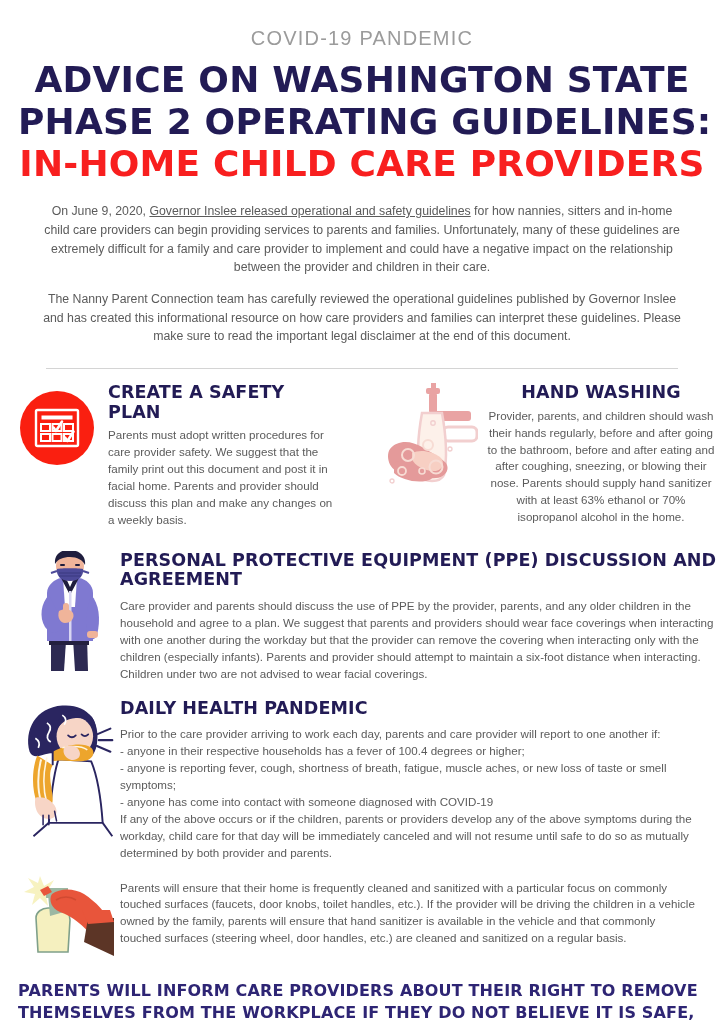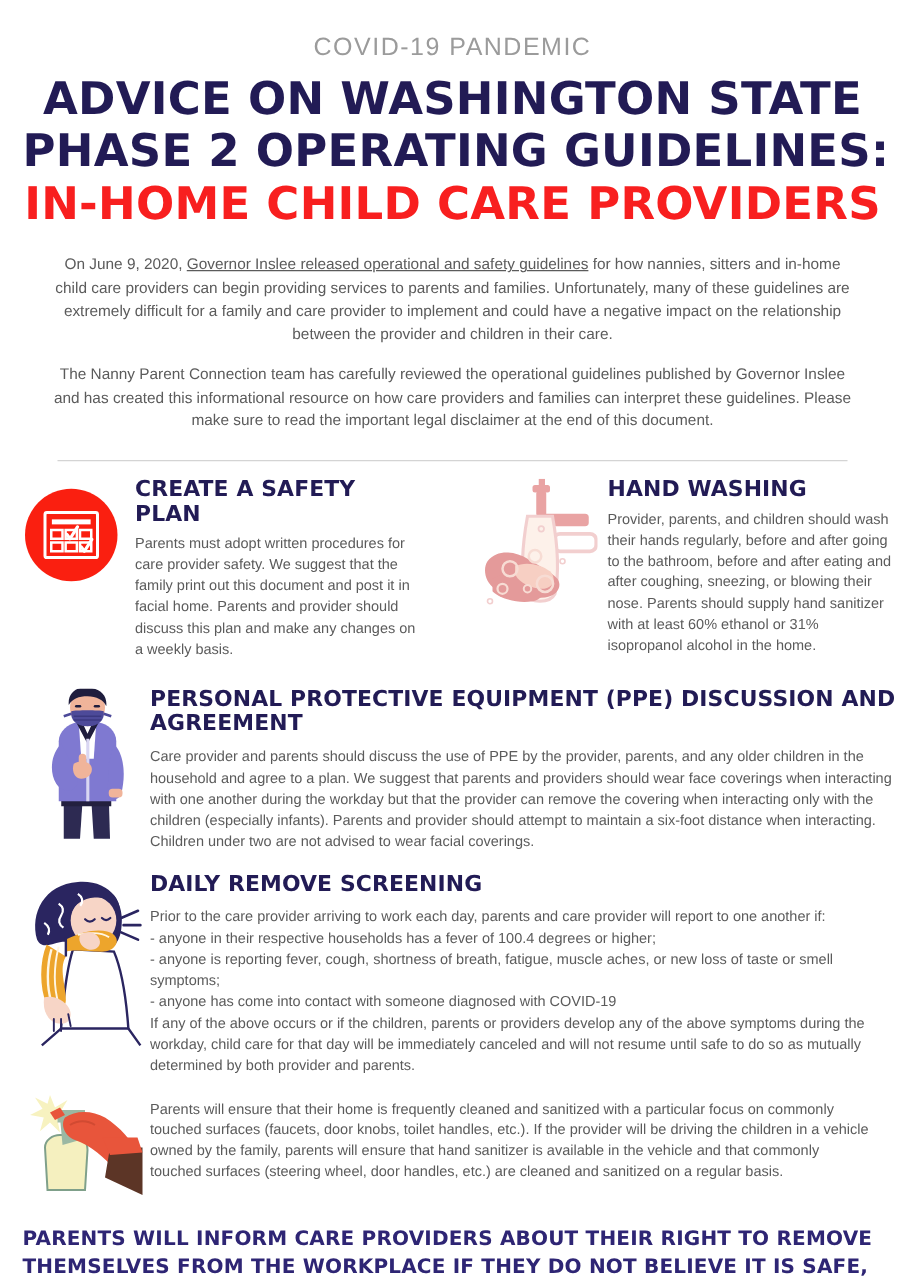--- a/index.html
+++ b/index.html
@@ -97,21 +97,21 @@
     display: flex;
     margin-top: 14px;
     padding: 0 14px;
     gap: 48px;
   }
   .col {
     display: flex;
     align-items: flex-start;
   }
   .col-left { width: 372px; }
-  .col-right { width: 338px; }
+  .col-right { width: 338px; text-align: center; }
   .col .sec-body { padding-left: 7px; }
 
   .icon-circle {
     width: 74px; height: 74px;
     border-radius: 50%;
     background: #fa1f10;
     display: flex; align-items: center; justify-content: center;
     margin-top: 8px; margin-left: 6px;
   }
 
@@ -196,21 +196,21 @@
           <circle cx="48" cy="84" r="6.5" fill="none" stroke="#f7dcd4" stroke-width="2"></circle>
           <circle cx="14" cy="88" r="4" fill="none" stroke="#f7dcd4" stroke-width="1.8"></circle>
           <circle cx="34" cy="88" r="3" fill="none" stroke="#f7dcd4" stroke-width="1.6"></circle>
           <circle cx="45" cy="40" r="2.2" fill="none" stroke="#f2cfcf" stroke-width="1.4"></circle>
           <circle cx="4" cy="98" r="2" fill="none" stroke="#f2cfcf" stroke-width="1.3"></circle>
           <circle cx="62" cy="66" r="2" fill="none" stroke="#f2cfcf" stroke-width="1.3"></circle>
         </svg>
       </div>
       <div class="sec-body" style="padding-left:8px;">
         <h2 class="sec-title">HAND WASHING</h2>
-        <div class="sec-text" style="width:230px;">Provider, parents, and children should wash their hands regularly, before and after going to the bathroom, before and after eating and after coughing, sneezing, or blowing their nose. Parents should supply hand sanitizer with at least 60% ethanol or 31% isopropanol alcohol in the home.</div>
+        <div class="sec-text" style="width:230px;">Provider, parents, and children should wash their hands regularly, before and after going to the bathroom, before and after eating and after coughing, sneezing, or blowing their nose. Parents should supply hand sanitizer with at least 63% ethanol or 70% isopropanol alcohol in the home.</div>
       </div>
     </div>
 
   </div>
 
   <div class="section sec-ppe">
     <div class="sec-icon" style="width:100px;">
       <svg width="78" height="122" viewBox="0 0 78 122" aria-hidden="true">
 
         <path d="M20 86 L20 120 L33 120 L35 90 Z" fill="#2d2a52"></path>
@@ -280,21 +280,21 @@
         <path d="M80 34 L94 28 M82 40 L96 40 M80 46 L94 52" stroke="#2a2560" stroke-width="2.2" stroke-linecap="round"></path>
 
         <path d="M28 22 q6 4 2 10 q-4 6 2 10" fill="none" stroke="#ffffff" stroke-width="1.8"></path>
         <path d="M44 14 q6 4 2 10" fill="none" stroke="#ffffff" stroke-width="1.8"></path>
         <path d="M16 38 q6 4 3 10" fill="none" stroke="#ffffff" stroke-width="1.8"></path>
 
         <path d="M30 126 L14 140 M86 126 L96 140" stroke="#2a2560" stroke-width="2" fill="none"></path>
       </svg>
     </div>
     <div class="sec-body">
-      <h2 class="sec-title">DAILY REMOVE SCREENING</h2>
+      <h2 class="sec-title">DAILY HEALTH PANDEMIC</h2>
       <div class="sec-text" style="width:596px; margin-top:8px; white-space:pre-line;">Prior to the care provider arriving to work each day, parents and care provider will report to one another if:
 - anyone in their respective households has a fever of 100.4 degrees or higher;
 - anyone is reporting fever, cough, shortness of breath, fatigue, muscle aches, or new loss of taste or smell symptoms;
 - anyone has come into contact with someone diagnosed with COVID-19
  If any of the above occurs or if the children, parents or providers develop any of the above symptoms during the workday, child care for that day will be immediately canceled and will not resume until safe to do so as mutually determined by both provider and parents.</div>
     </div>
   </div>
 
   <div class="section sec-clean">
     <div class="sec-icon" style="width:100px;">

